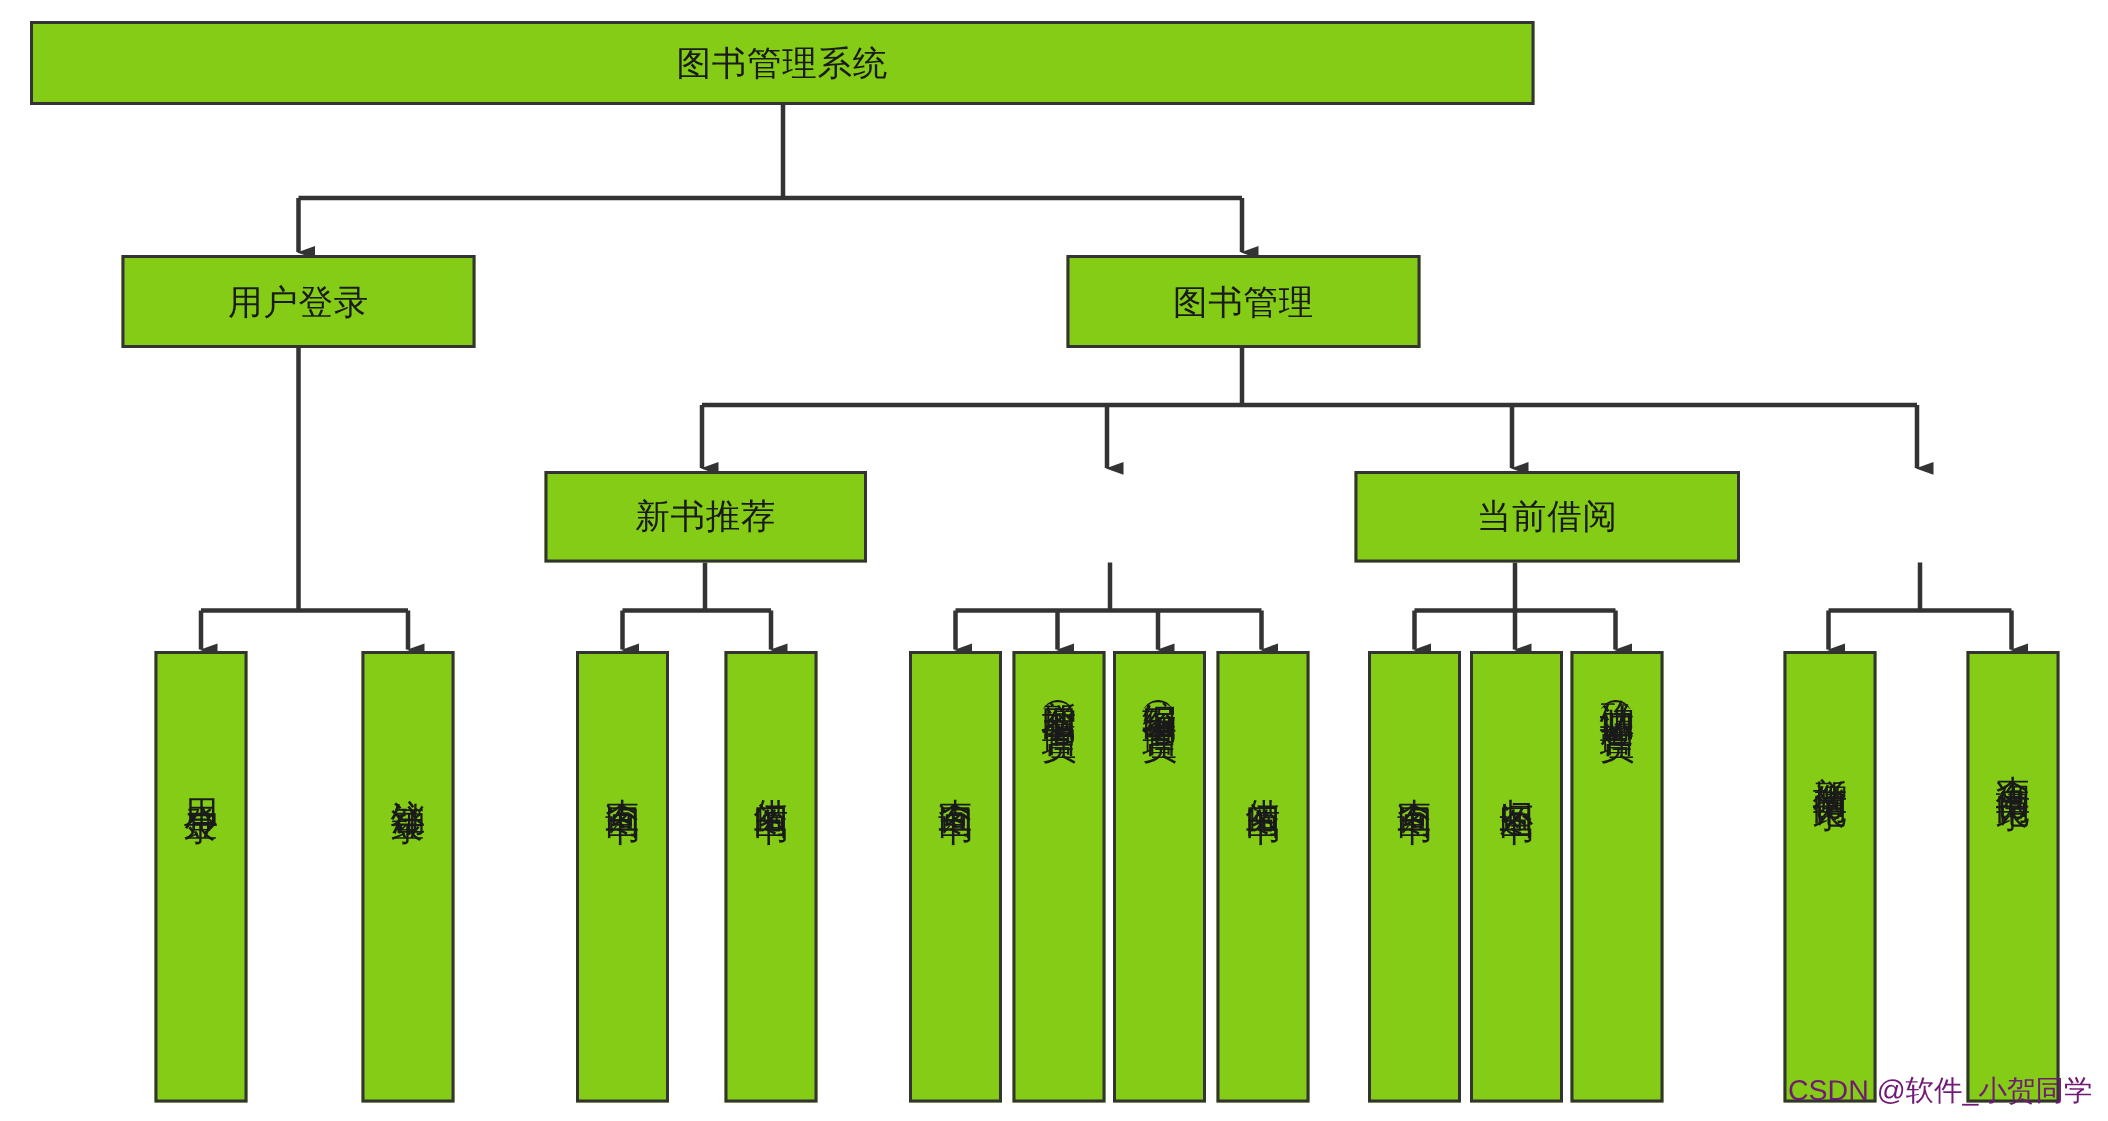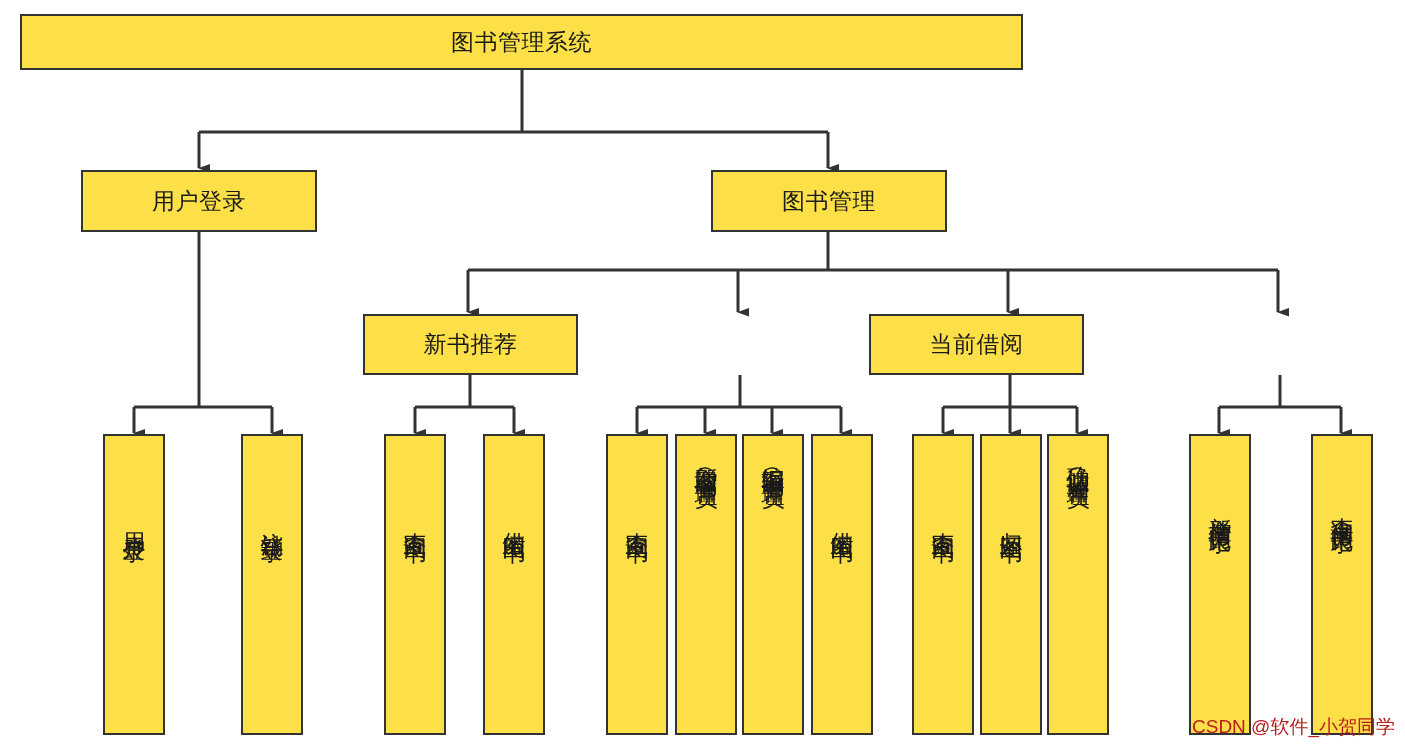--- a/index.html
+++ b/index.html
@@ -23,21 +23,21 @@
     position: absolute;
     left: 0;
     top: 0;
     width: 1405px;
     height: 747px;
     pointer-events: none;
   }
   .node {
     position: absolute;
     box-sizing: border-box;
-    background: #fde047;
+    background: #84cc16;
     border: 2px solid #333333;
     display: flex;
     align-items: center;
     justify-content: center;
     color: #1a1a1a;
     z-index: 2;
   }
   .node .label {
     display: block;
     text-align: center;
@@ -67,21 +67,21 @@
     margin-top: 55px;
   }
   .node.vertical.topalign .label {
     margin-top: 4px;
   }
   .watermark {
     position: absolute;
     left: 1192px;
     top: 714px;
     font-size: 19px;
-    color: #b91c1c;
+    color: #701a75;
     white-space: nowrap;
     z-index: 5;
     font-family: "Liberation Sans", "DejaVu Sans", sans-serif;
   }
 </style>
 </head>
 <body>
 
 <div id="diagram-root">
 
@@ -145,21 +145,21 @@
 
   <div class="node horizontal" style="left:711px; top:170px; width:236px; height:62px;">
     <span class="label">图书管理</span>
   </div>
 
   <div class="node horizontal" style="left:363px; top:314px; width:215px; height:61px;">
     <span class="label">新书推荐</span>
   </div>
 
 
-  <div class="node horizontal" style="left:869px; top:314px; width:215px; height:61px;align-items:center;">
+  <div class="node horizontal" style="left:903px; top:314px; width:257px; height:61px;align-items:center;">
     <span class="label">当前借阅</span>
   </div>
 
 
   <div class="node vertical mid" style="left:103px; top:434px; width:62px; height:301px;">
     <span class="label">用户登录</span>
   </div>
 
   <div class="node vertical mid" style="left:241px; top:434px; width:62px; height:301px;">
     <span class="label">注销登录</span>

